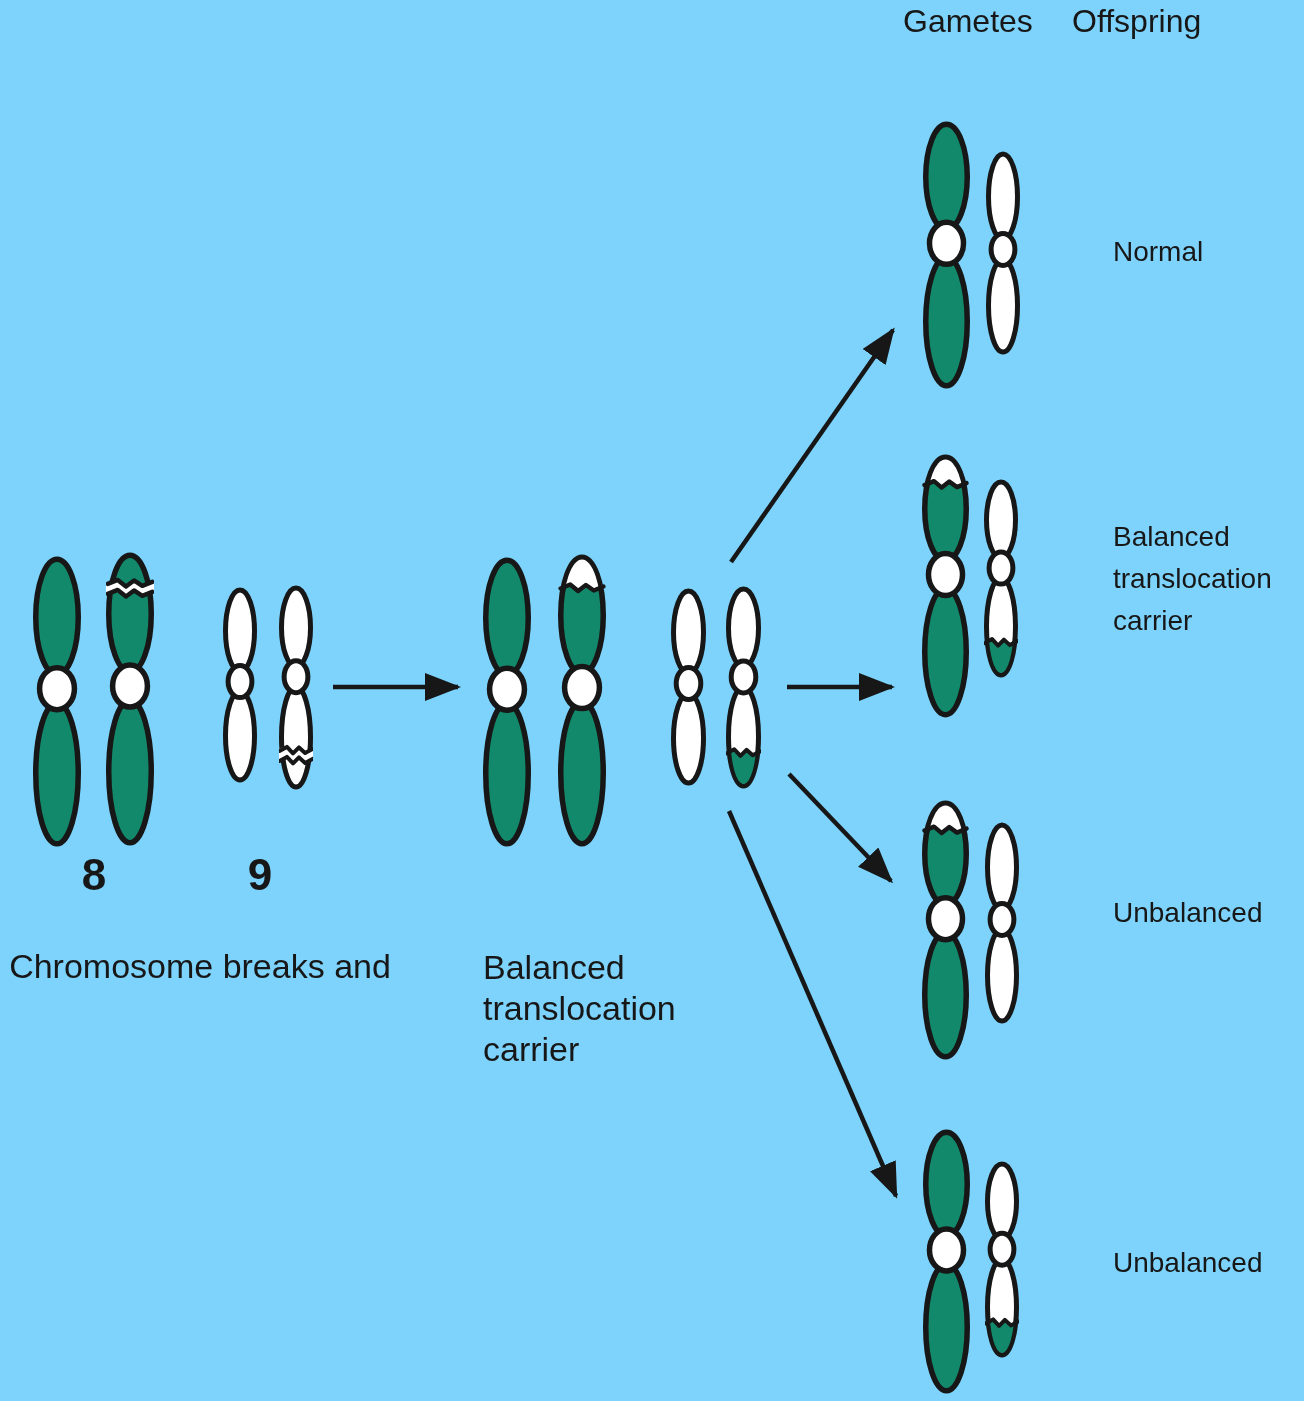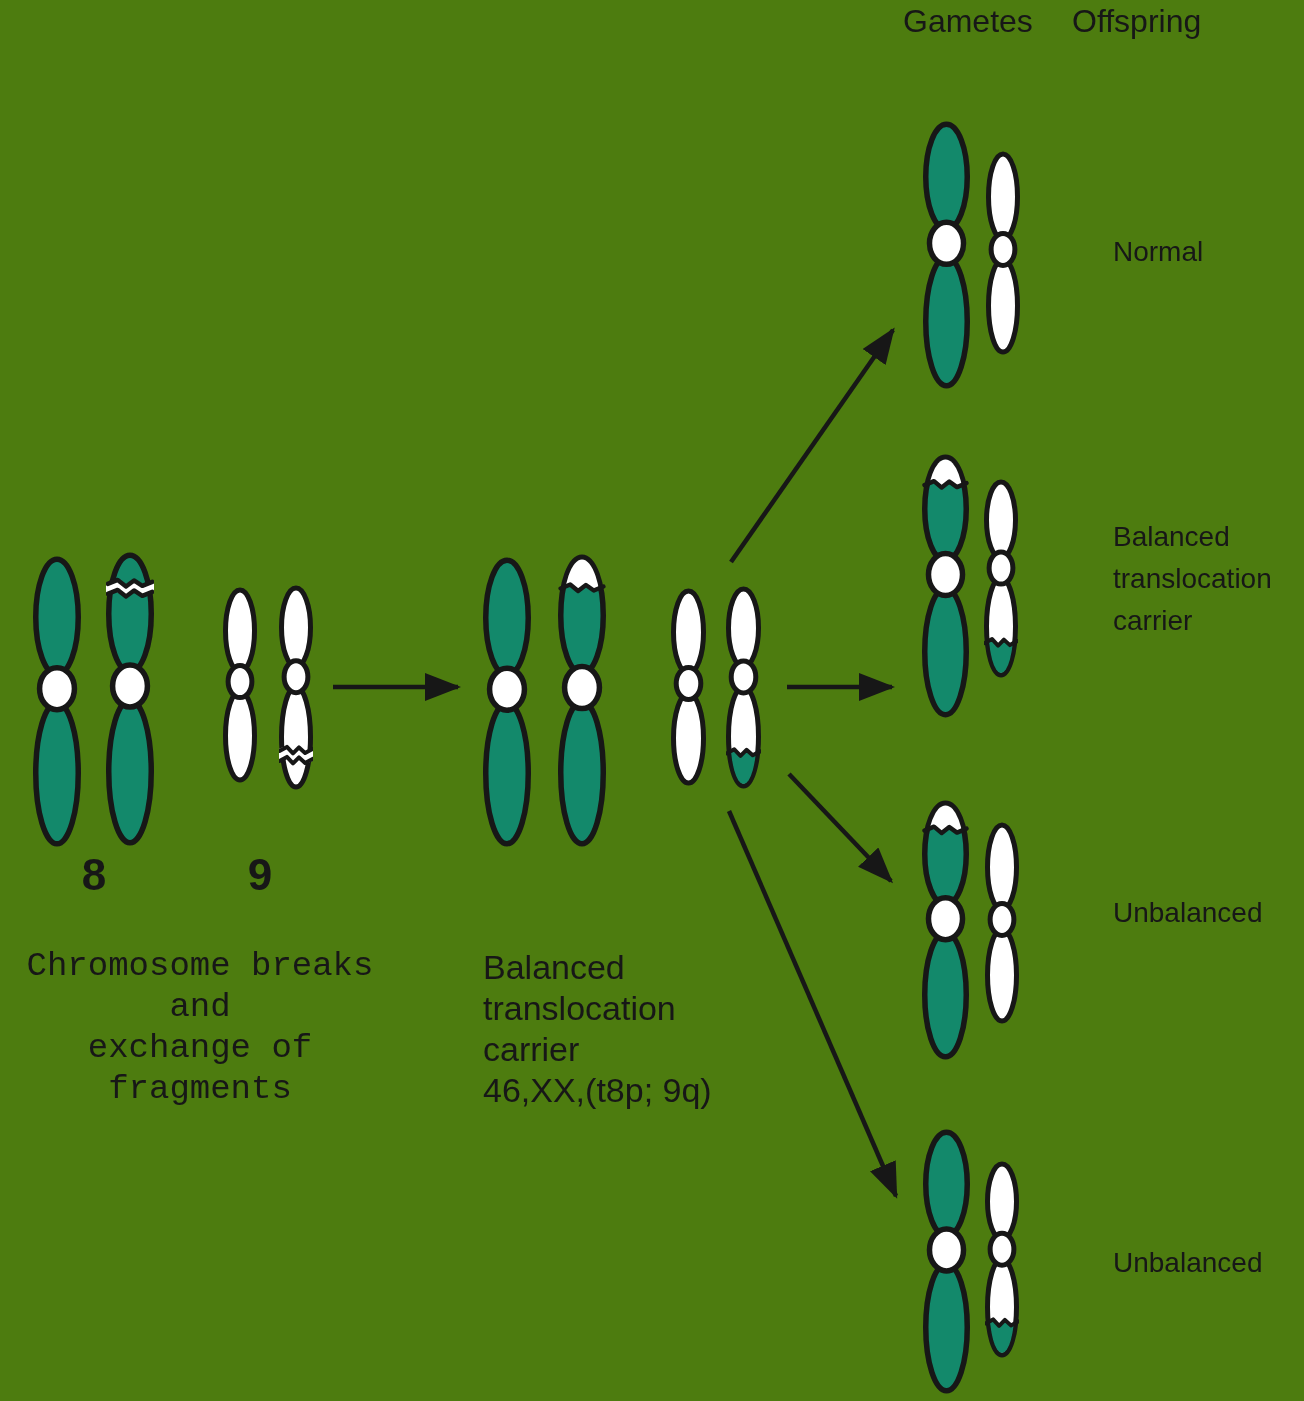--- a/index.html
+++ b/index.html
@@ -1,29 +1,29 @@
 <!DOCTYPE html>
 <html><head>
 <meta charset="utf-8">
 <style>
   html,body{margin:0;padding:0;background:#ffffff;}
   #canvas{
     position:relative;
     width:1304px;height:1401px;
-    background:#4d7c0f;
+    background:#7dd3fc;
     font-family:"Liberation Sans","DejaVu Sans",sans-serif;
     color:#171717;
     overflow:hidden;
   }
   .chrom{position:absolute;}
   .chrom svg{display:block;}
   .hdr{position:absolute;font-size:32px;color:#171717;white-space:nowrap;}
   .numlbl{position:absolute;font-size:44px;font-weight:bold;text-align:center;width:60px;color:#171717;}
   .caption{position:absolute;font-size:34px;line-height:41px;color:#171717;}
-  .caption.center{text-align:center;font-family:Liberation Mono, monospace;}
+  .caption.center{text-align:center;}
   .olabel{position:absolute;font-size:28px;line-height:42px;color:#171717;white-space:nowrap;}
   svg.overlay{position:absolute;left:0;top:0;}
   .arrow{stroke:#171717;stroke-width:4.5px;}
 </style>
 </head>
 <body>
 
 <div id="canvas">
 
   <svg class="overlay" width="1304" height="1401" viewBox="0 0 1304 1401">
@@ -75,21 +75,20 @@
         <path d="M0.5 175.9 L7.9 171.9 L14.0 178.4 L20.0 172.4 L26.1 177.9 L33.5 173.9" fill="none" stroke="#171717" stroke-width="4" stroke-linejoin="round" stroke-linecap="round"></path>
         <ellipse cx="17" cy="91.76" rx="11.889999999999999" ry="16" fill="#ffffff" stroke="#171717" stroke-width="5"></ellipse>
       </svg>
     </div>
 
   <div class="numlbl" style="left:64px;top:850px;">8</div>
   <div class="numlbl" style="left:230px;top:850px;">9</div>
 
   <div class="caption center" style="left:0px;top:946px;width:400px;">
     <div>Chromosome breaks and</div>
-    <div>exchange of fragments</div>
   </div>
 
   <div class="chrom" style="left:483px;top:557px;width:48px;height:290px;">
       <svg width="48" height="290" viewBox="0 0 48 290">
         <ellipse cx="24" cy="60.737500000000004" rx="21.25" ry="57.487500000000004" fill="#13896B" stroke="#171717" stroke-width="5.5"></ellipse>
         <ellipse cx="24" cy="216.4875" rx="21.25" ry="70.26249999999999" fill="#13896B" stroke="#171717" stroke-width="5.5"></ellipse>
         <ellipse cx="24" cy="132.22500000000002" rx="17.425" ry="21" fill="#ffffff" stroke="#171717" stroke-width="5.5"></ellipse>
       </svg>
     </div>
   <div class="chrom" style="left:558px;top:554px;width:48px;height:293px;">
@@ -121,21 +120,20 @@
         <path d="M0.8 167.3 L8.3 163.3 L14.5 169.8 L20.5 163.8 L26.7 169.3 L34.2 165.3 L 38.5 209 L -3.5 209 Z" fill="#13896B" clip-path="url(#clip1)"></path>
         <path d="M0.8 167.3 L8.3 163.3 L14.5 169.8 L20.5 163.8 L26.7 169.3 L34.2 165.3" fill="none" stroke="#171717" stroke-width="4" stroke-linejoin="round" stroke-linecap="round"></path>
         <ellipse cx="17.5" cy="90.88" rx="12.299999999999999" ry="16" fill="#ffffff" stroke="#171717" stroke-width="5"></ellipse>
       </svg>
     </div>
 
   <div class="caption" style="left:483px;top:947px;width:290px;">
     <div>Balanced</div>
     <div>translocation</div>
     <div>carrier</div>
-    <div>46,XX,(t8p; 9q)</div>
   </div>
 
   <div class="chrom" style="left:923px;top:121px;width:47px;height:268px;">
       <svg width="47" height="268" viewBox="0 0 47 268">
         <ellipse cx="23.5" cy="55.7875" rx="20.75" ry="52.5375" fill="#13896B" stroke="#171717" stroke-width="5.5"></ellipse>
         <ellipse cx="23.5" cy="200.5375" rx="20.75" ry="64.2125" fill="#13896B" stroke="#171717" stroke-width="5.5"></ellipse>
         <ellipse cx="23.5" cy="122.325" rx="17.015" ry="21" fill="#ffffff" stroke="#171717" stroke-width="5.5"></ellipse>
       </svg>
     </div>
   <div class="chrom" style="left:986px;top:151px;width:34px;height:204px;">

